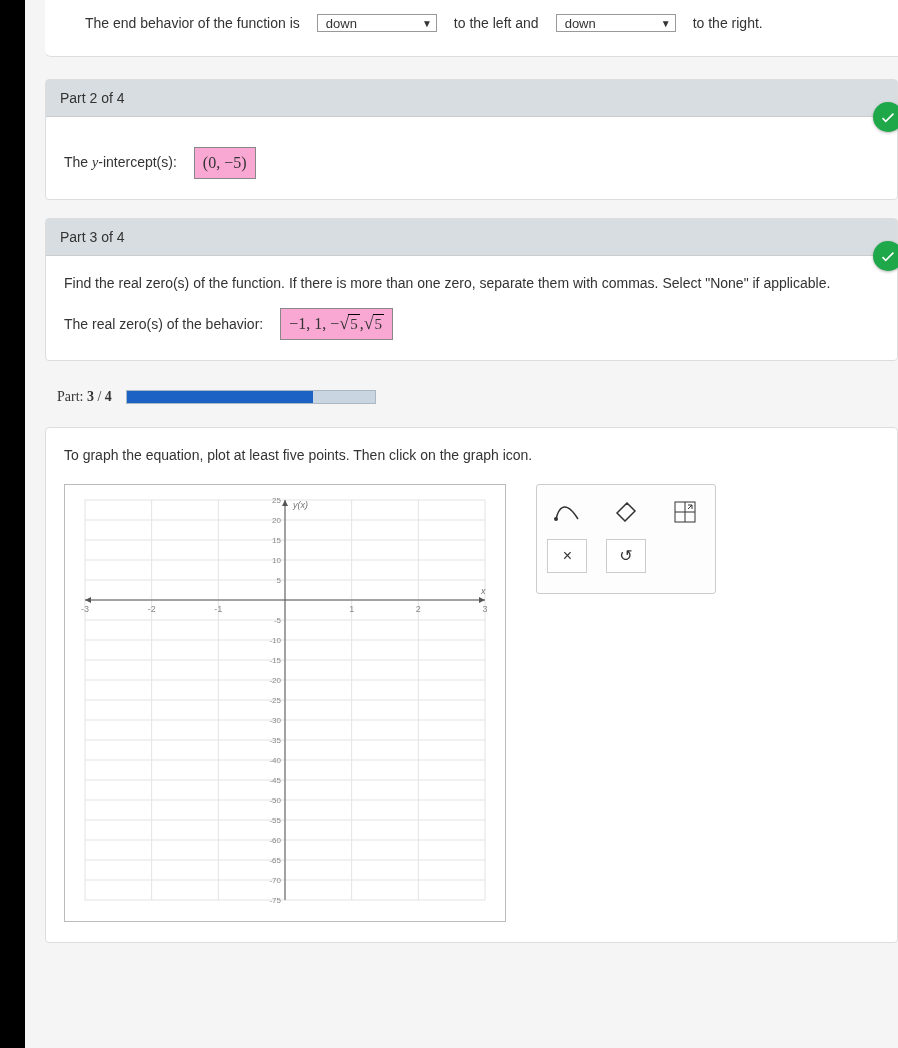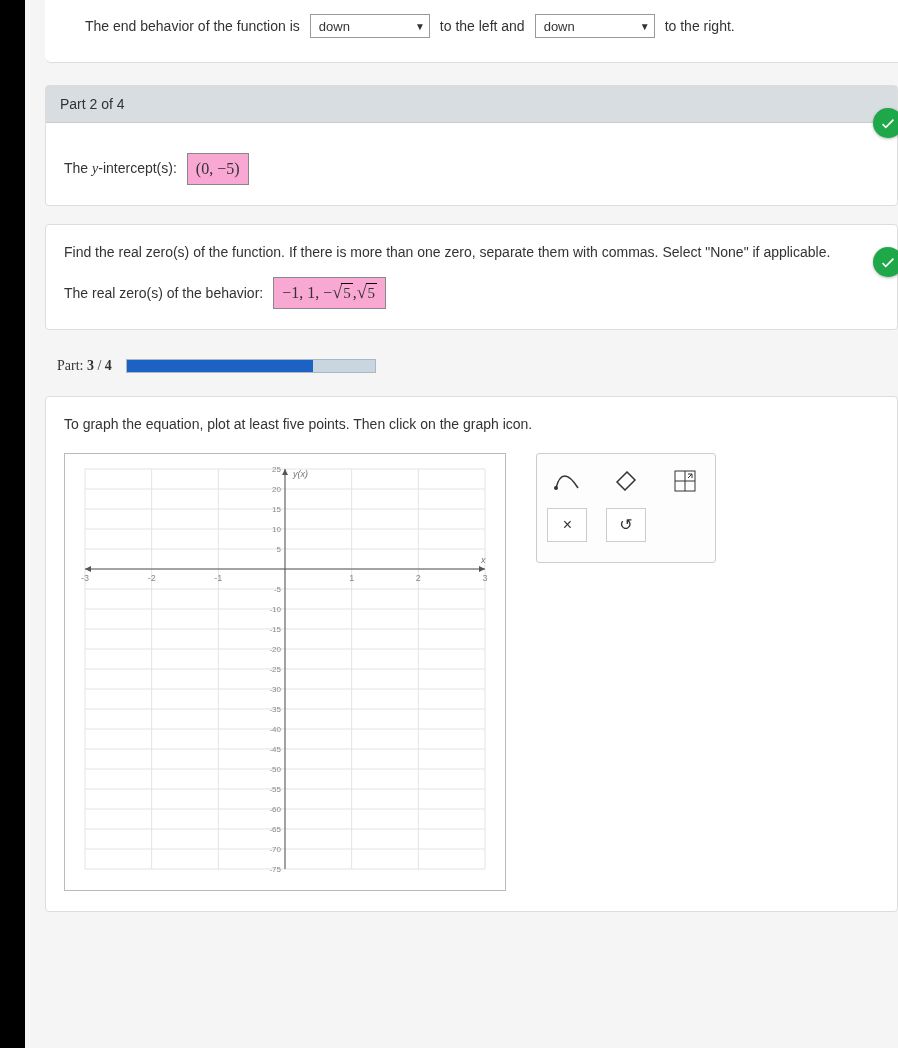--- a/index.html
+++ b/index.html
@@ -38,28 +38,28 @@
     line-height: 1.6;
   }
   .part1-body {
     background: #fff;
     padding: 14px 18px 24px 40px;
     border-bottom-left-radius: 6px;
     border-bottom: 1px solid #ddd;
     margin-left: 20px;
     margin-bottom: 22px;
   }
-  .sentence { display: flex; align-items: center; flex-wrap: wrap; gap: 10px; }
+  .sentence { display: flex; align-items: center; flex-wrap: wrap; gap: 17px; }
   .fake-select {
     display: inline-flex;
     align-items: center;
     justify-content: space-between;
     border: 1px solid #999;
     background: #fff;
-    height: 24px;
+    height: 18px;
     padding: 0 4px 0 8px;
     min-width: 120px;
     font-size: 13px;
   }
   .fake-select .tri {
     font-size: 10px; color: #333; margin-left: 12px;
   }
   .answer-box {
     display: inline-flex;
     align-items: center;
@@ -184,20 +184,21 @@
       </div>
     </div>
   </div>
 
   <div class="panel">
     <div class="check-badge" style="top:22px">
       <svg viewBox="0 0 24 24">
           <path fill="#fff" d="M9 16.2l-3.5-3.5L4 14.2 9 19.2 20 8.2l-1.5-1.5z"></path>
         </svg>
     </div>
+    <div class="panel-header">Part 3 of 4</div>
     <div class="panel-body">
       <div>Find the real zero(s) of the function. If there is more than one zero, separate them with commas. Select "None" if applicable.</div>
       <div style="margin-top:14px" class="sentence">
         <span>The real zero(s) of the behavior:</span>
         <span class="answer-box">
           <span>−1, 1, −</span>
           <span class="sqrt-wrap">
             <span class="surd">√</span>
               <span class="radicand">5</span>
           </span>

